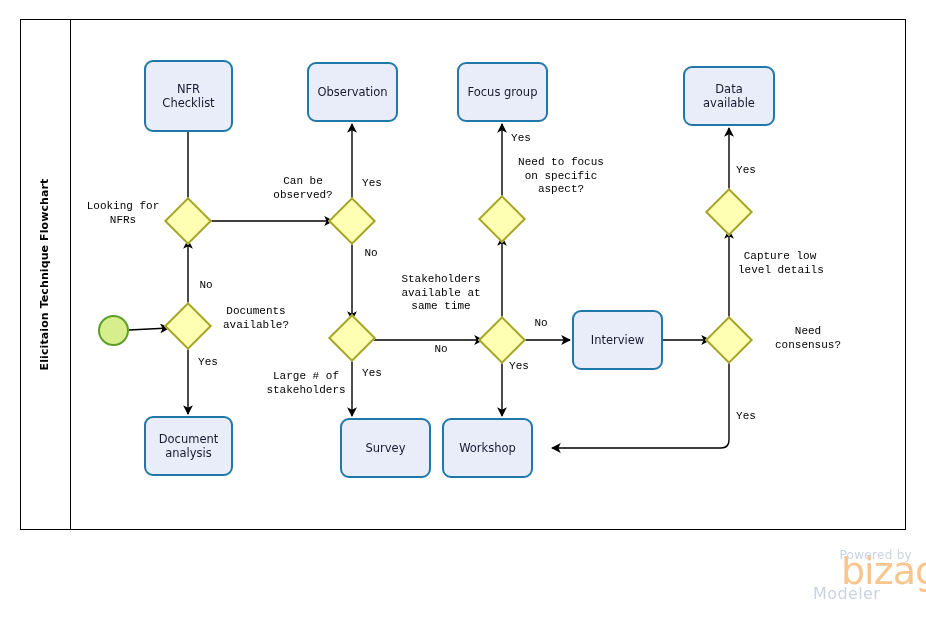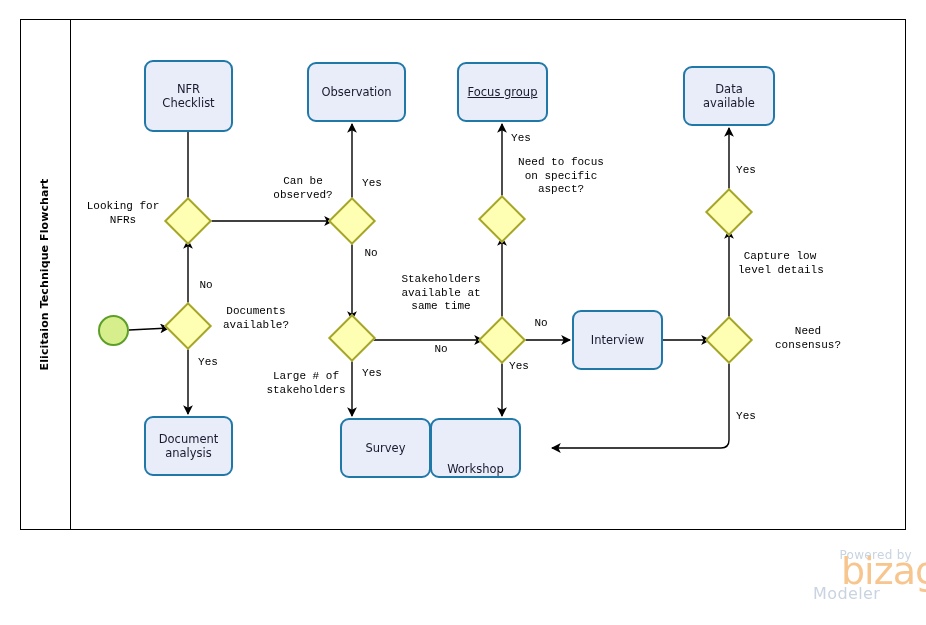--- a/index.html
+++ b/index.html
@@ -204,39 +204,39 @@
   <div class="gateway" style="left:171px; top:309px;"></div>
   <div class="gateway" style="left:335px; top:321px;"></div>
   <div class="gateway" style="left:485px; top:323px;"></div>
   <div class="gateway" style="left:712px; top:323px;"></div>
 
   <div class="start-event" style="left:98px; top:315px;"></div>
 
   <div class="task" style="left:144px; top:60px; width:89px; height:72px;">
     <span>NFR Checklist</span>
   </div>
-  <div class="task" style="left:307px; top:62px; width:99px; height:60px;">
+  <div class="task" style="left:307px; top:62px; width:91px; height:60px;">
     <span>Observation</span>
   </div>
-  <div class="task" style="left:457px; top:62px; width:91px; height:60px;text-decoration:underline;">
+  <div class="task" style="left:457px; top:62px; width:91px; height:60px;">
     <span>Focus group</span>
   </div>
   <div class="task" style="left:683px; top:66px; width:92px; height:60px;">
     <span>Data available</span>
   </div>
   <div class="task" style="left:572px; top:310px; width:91px; height:60px;">
     <span>Interview</span>
   </div>
   <div class="task" style="left:144px; top:416px; width:89px; height:60px;">
     <span>Document analysis</span>
   </div>
   <div class="task" style="left:307px; top:418px; width:91px; height:60px;margin-left:33px;">
     <span>Survey</span>
   </div>
-  <div class="task" style="left:430px; top:418px; width:91px; height:60px;align-items:flex-end;">
+  <div class="task" style="left:442px; top:418px; width:91px; height:60px;">
     <span>Workshop</span>
   </div>
 
   <div class="edge-label" style="left:82px; top:200px; width:82px;">Looking for
 NFRs</div>
   <div class="edge-label" style="left:262px; top:175px; width:82px;">Can be
 observed?</div>
   <div class="edge-label" style="left:512px; top:156px; width:98px;">Need to focus
 on specific
 aspect?</div>

